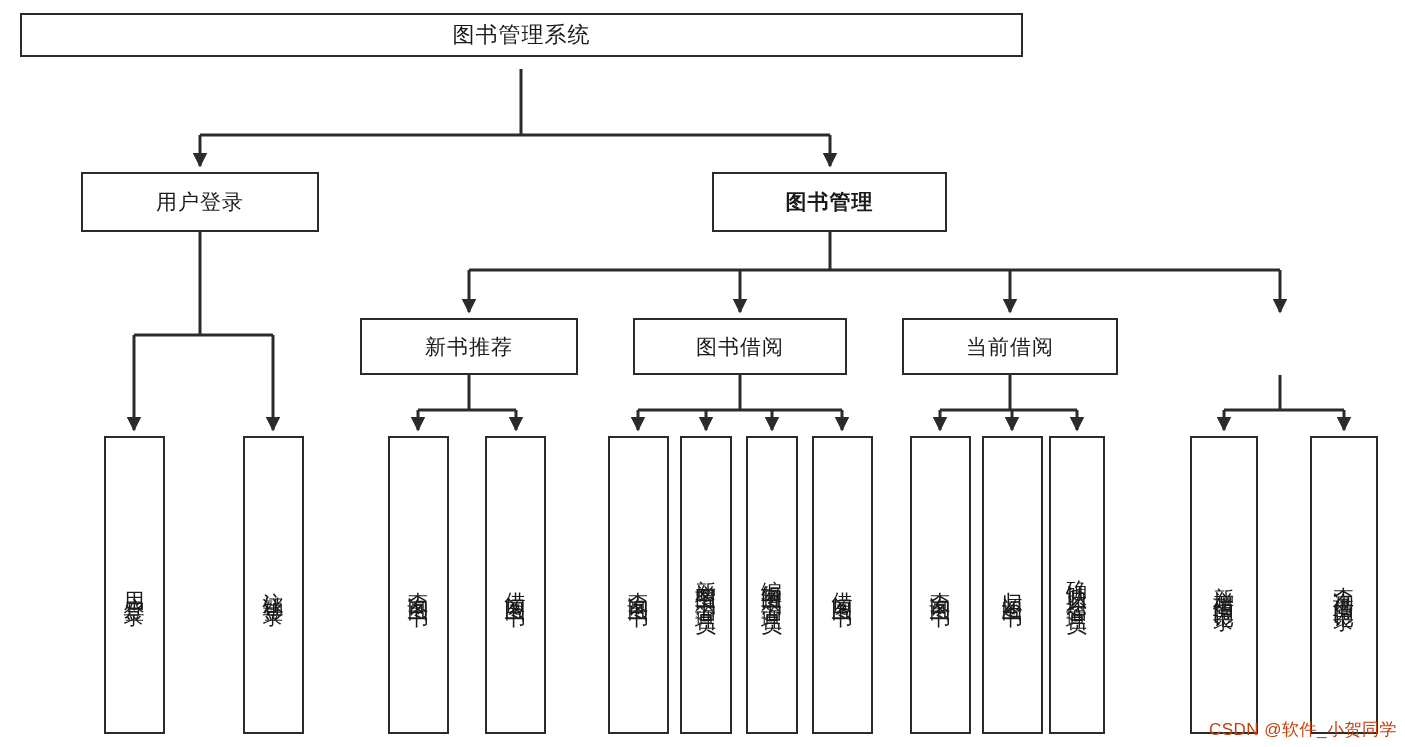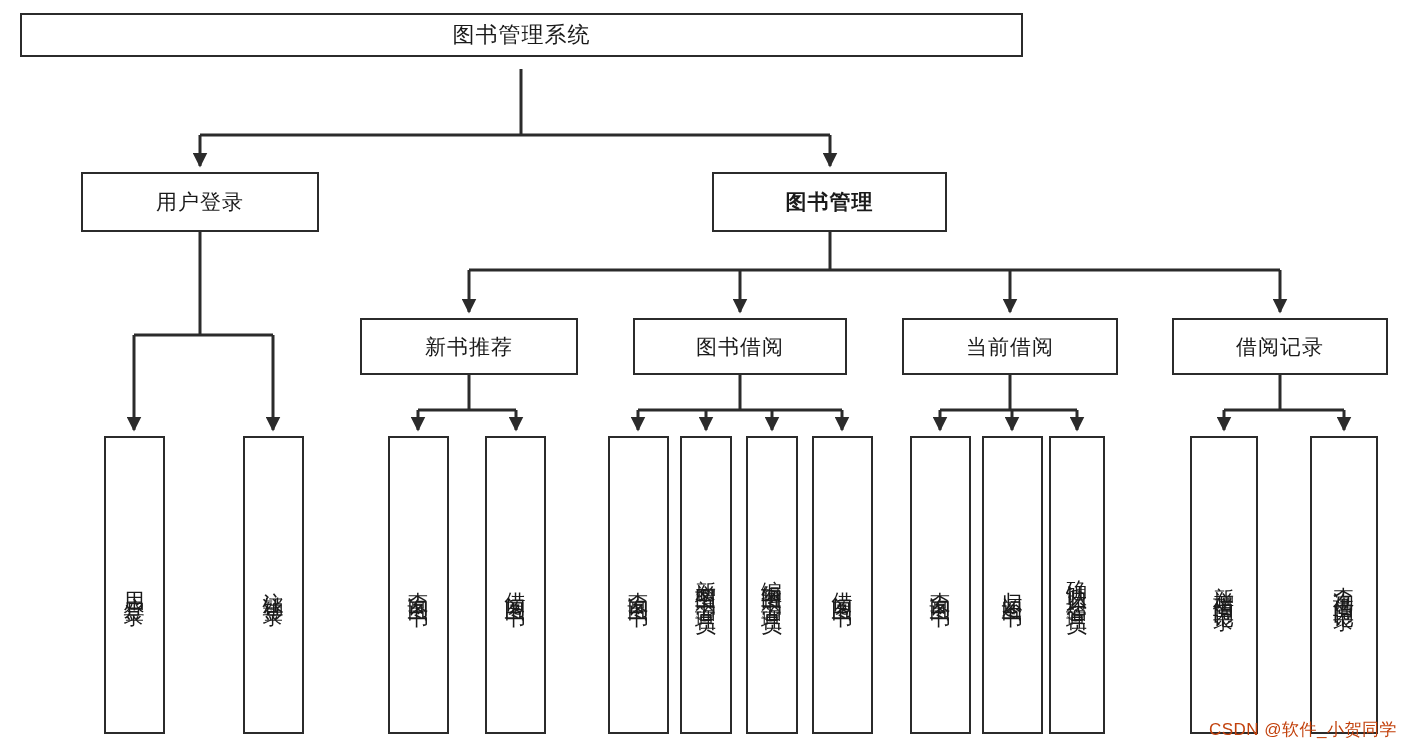--- a/index.html
+++ b/index.html
@@ -141,23 +141,20 @@
 
   <div class="node horiz" id="node-l2-0" style="left: 360px; top: 318px; width: 218px; height: 57px;">
     <span>新书推荐</span>
   </div>
   <div class="node horiz" id="node-l2-1" style="left: 633px; top: 318px; width: 214px; height: 57px;">
     <span>图书借阅</span>
   </div>
   <div class="node horiz" id="node-l2-2" style="left: 902px; top: 318px; width: 216px; height: 57px;">
     <span>当前借阅</span>
   </div>
-  <div class="node horiz" id="node-l2-3" style="left: 1172px; top: 318px; width: 216px; height: 57px;">
-    <span>借阅记录</span>
-  </div>
 
   <div class="node vert" id="node-leaf-0" style="left: 104px; top: 436px; width: 61px; height: 298px;">
     <span class="vlabel">用户登录</span>
   </div>
   <div class="node vert" id="node-leaf-1" style="left: 243px; top: 436px; width: 61px; height: 298px;">
     <span class="vlabel">注销登录</span>
   </div>
   <div class="node vert" id="node-leaf-2" style="left: 388px; top: 436px; width: 61px; height: 298px;">
     <span class="vlabel">查询图书</span>
   </div>

